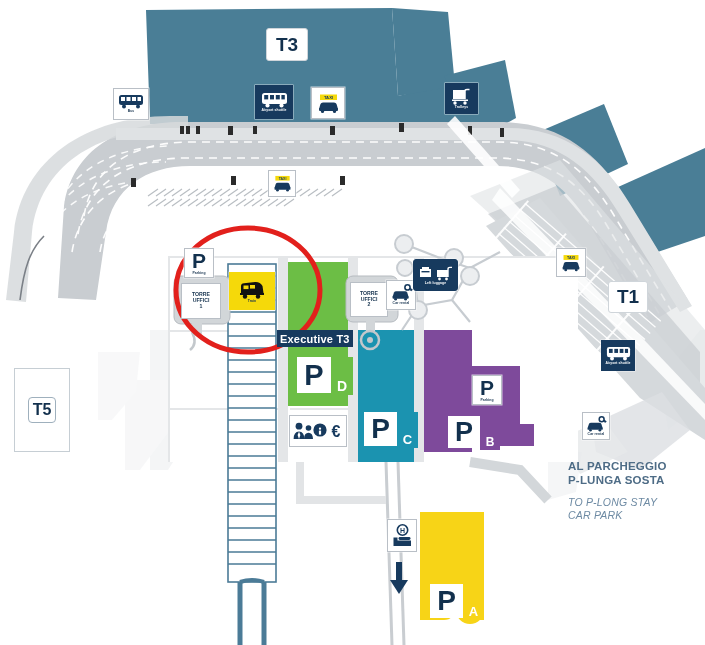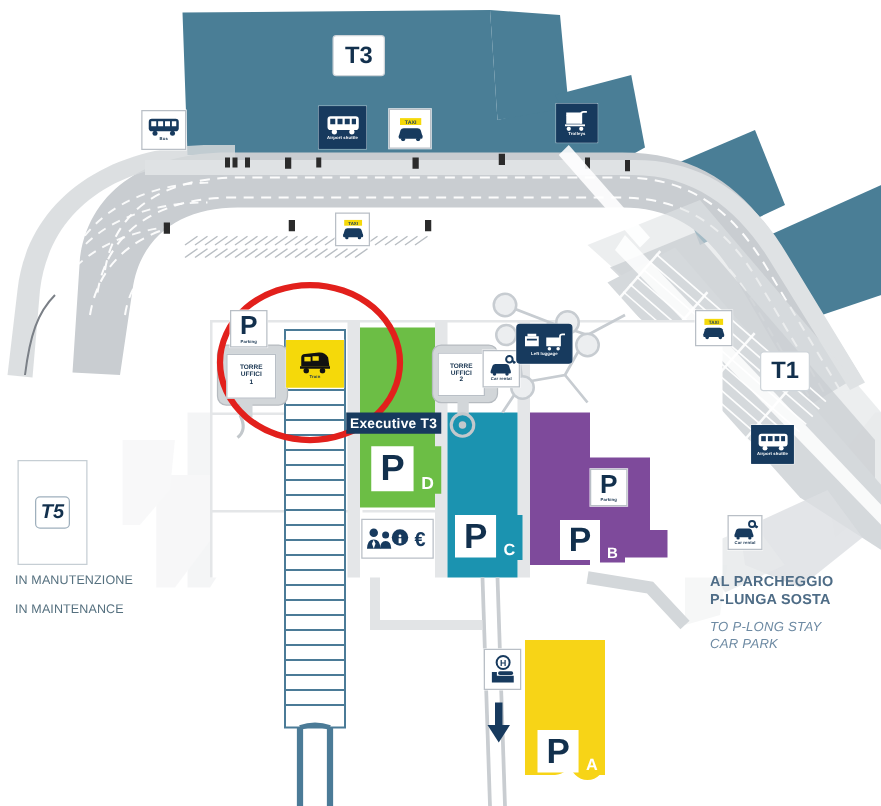--- a/index.html
+++ b/index.html
@@ -68,21 +68,21 @@
   .tb-ital{font-style:italic;font-size:10.5px;line-height:13px;letter-spacing:.2px;color:#6d8aa3;}
   .t5cap{font-size:10px;line-height:14px;color:#55707f;letter-spacing:.1px;}
 
   
   .t5frame{
     position:absolute;border:1px solid #c6ced4;background:#ffffff;
     display:flex;align-items:center;justify-content:center;
   }
   .t5inner{
     border:1px solid #9fb0bd;border-radius:4px;color:#12304d;
-    font-weight:bold;font-size:16px;padding:3px 4px;background:#fff;font-style:italic;
+    font-weight:bold;font-size:16px;padding:3px 4px;background:#fff;
   }
   .vis-hidden{position:absolute;width:1px;height:1px;overflow:hidden;clip:rect(0 0 0 0);}
 </style>
 </head>
 <body>
 
 <div id="map">
 
   <svg width="705" height="645" viewBox="0 0 705 645">
     <defs>
@@ -301,24 +301,20 @@
   </div>
   <div class="tlabel" style="left:608px;top:281px;width:38px;height:30px;font-size:19px;">
     <span>T1</span>
   </div>
 
   <div class="t5frame" style="left:14px;top:368px;width:54px;height:82px;">
     <div class="t5inner">
       <span>T5</span>
     </div>
   </div>
-  <div class="textblock" style="left:12px;top:458px;width:160px;">
-    <div class="t5cap">IN MANUTENZIONE</div>
-    <div class="t5cap" style="margin-top:9px;">IN MAINTENANCE</div>
-  </div>
 
   <div class="textblock" style="left:568px;top:460px;width:140px;">
     <div class="tb-bold">AL PARCHEGGIO</div>
     <div class="tb-bold">P-LUNGA SOSTA</div>
     <div class="tb-ital" style="margin-top:9px;">TO P-LONG STAY</div>
     <div class="tb-ital">CAR PARK</div>
   </div>
 
   <div class="execbanner" style="left:277px;top:330px;">
     <span>Executive T3</span>

